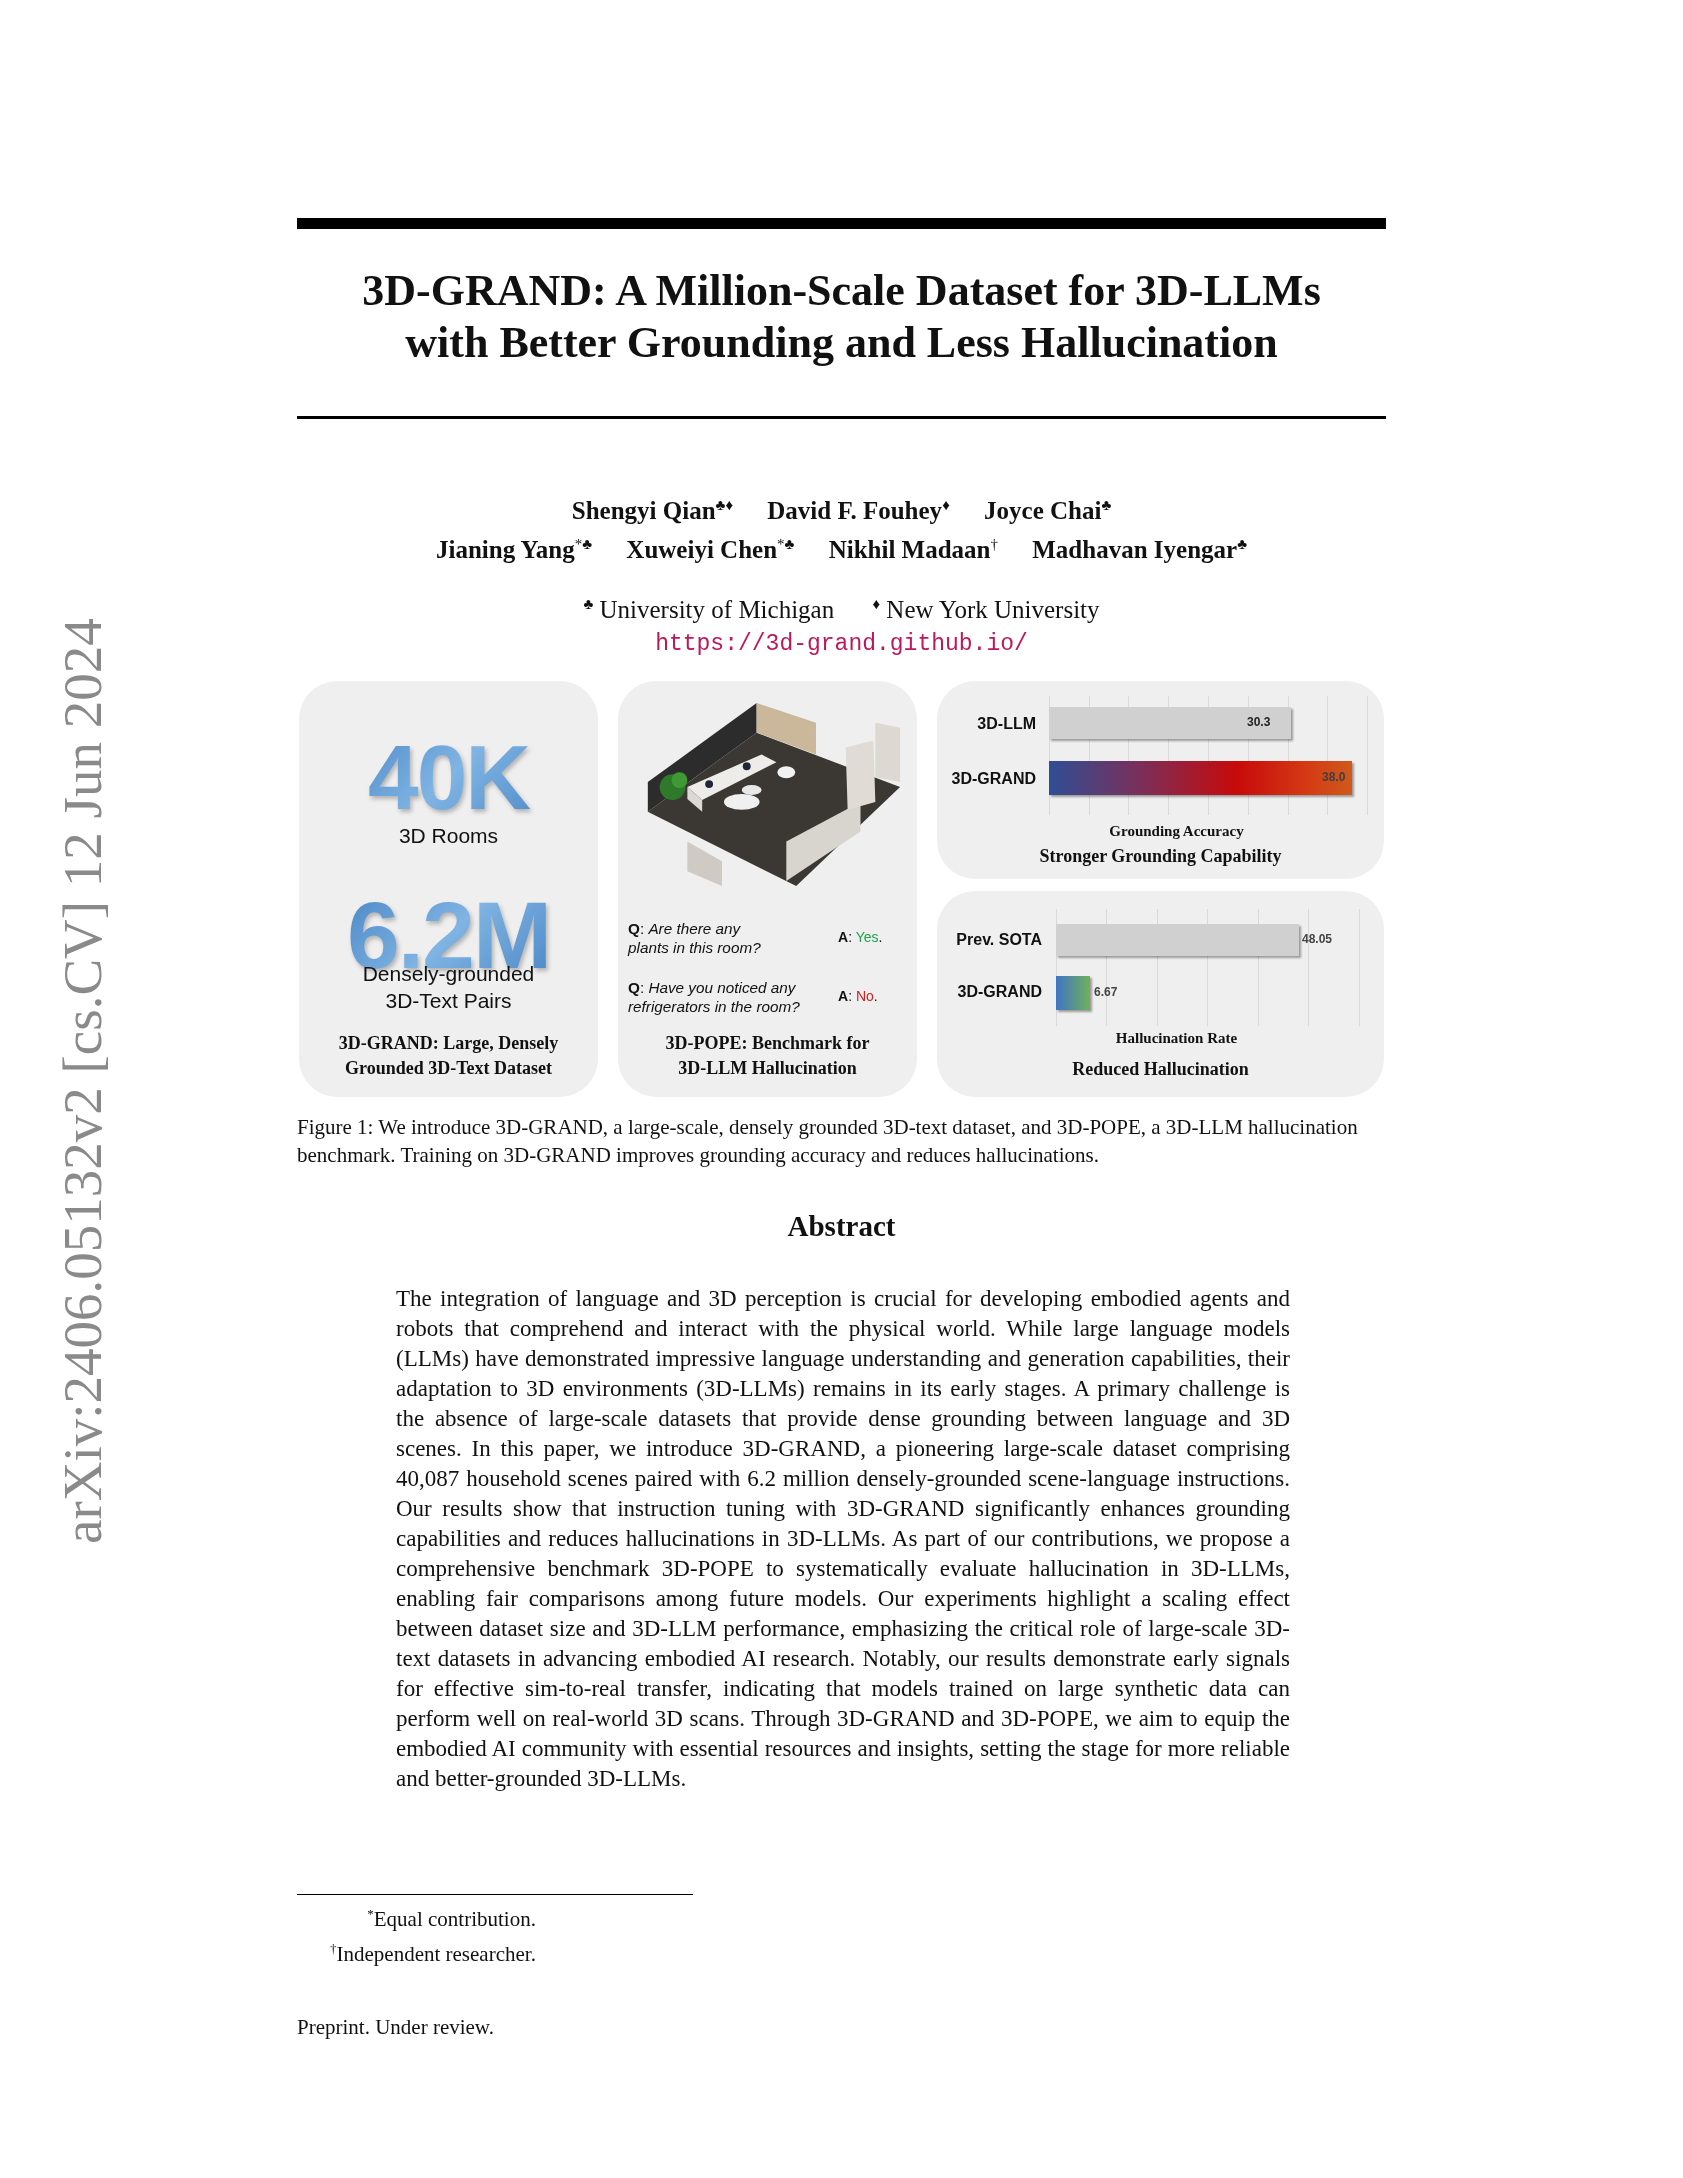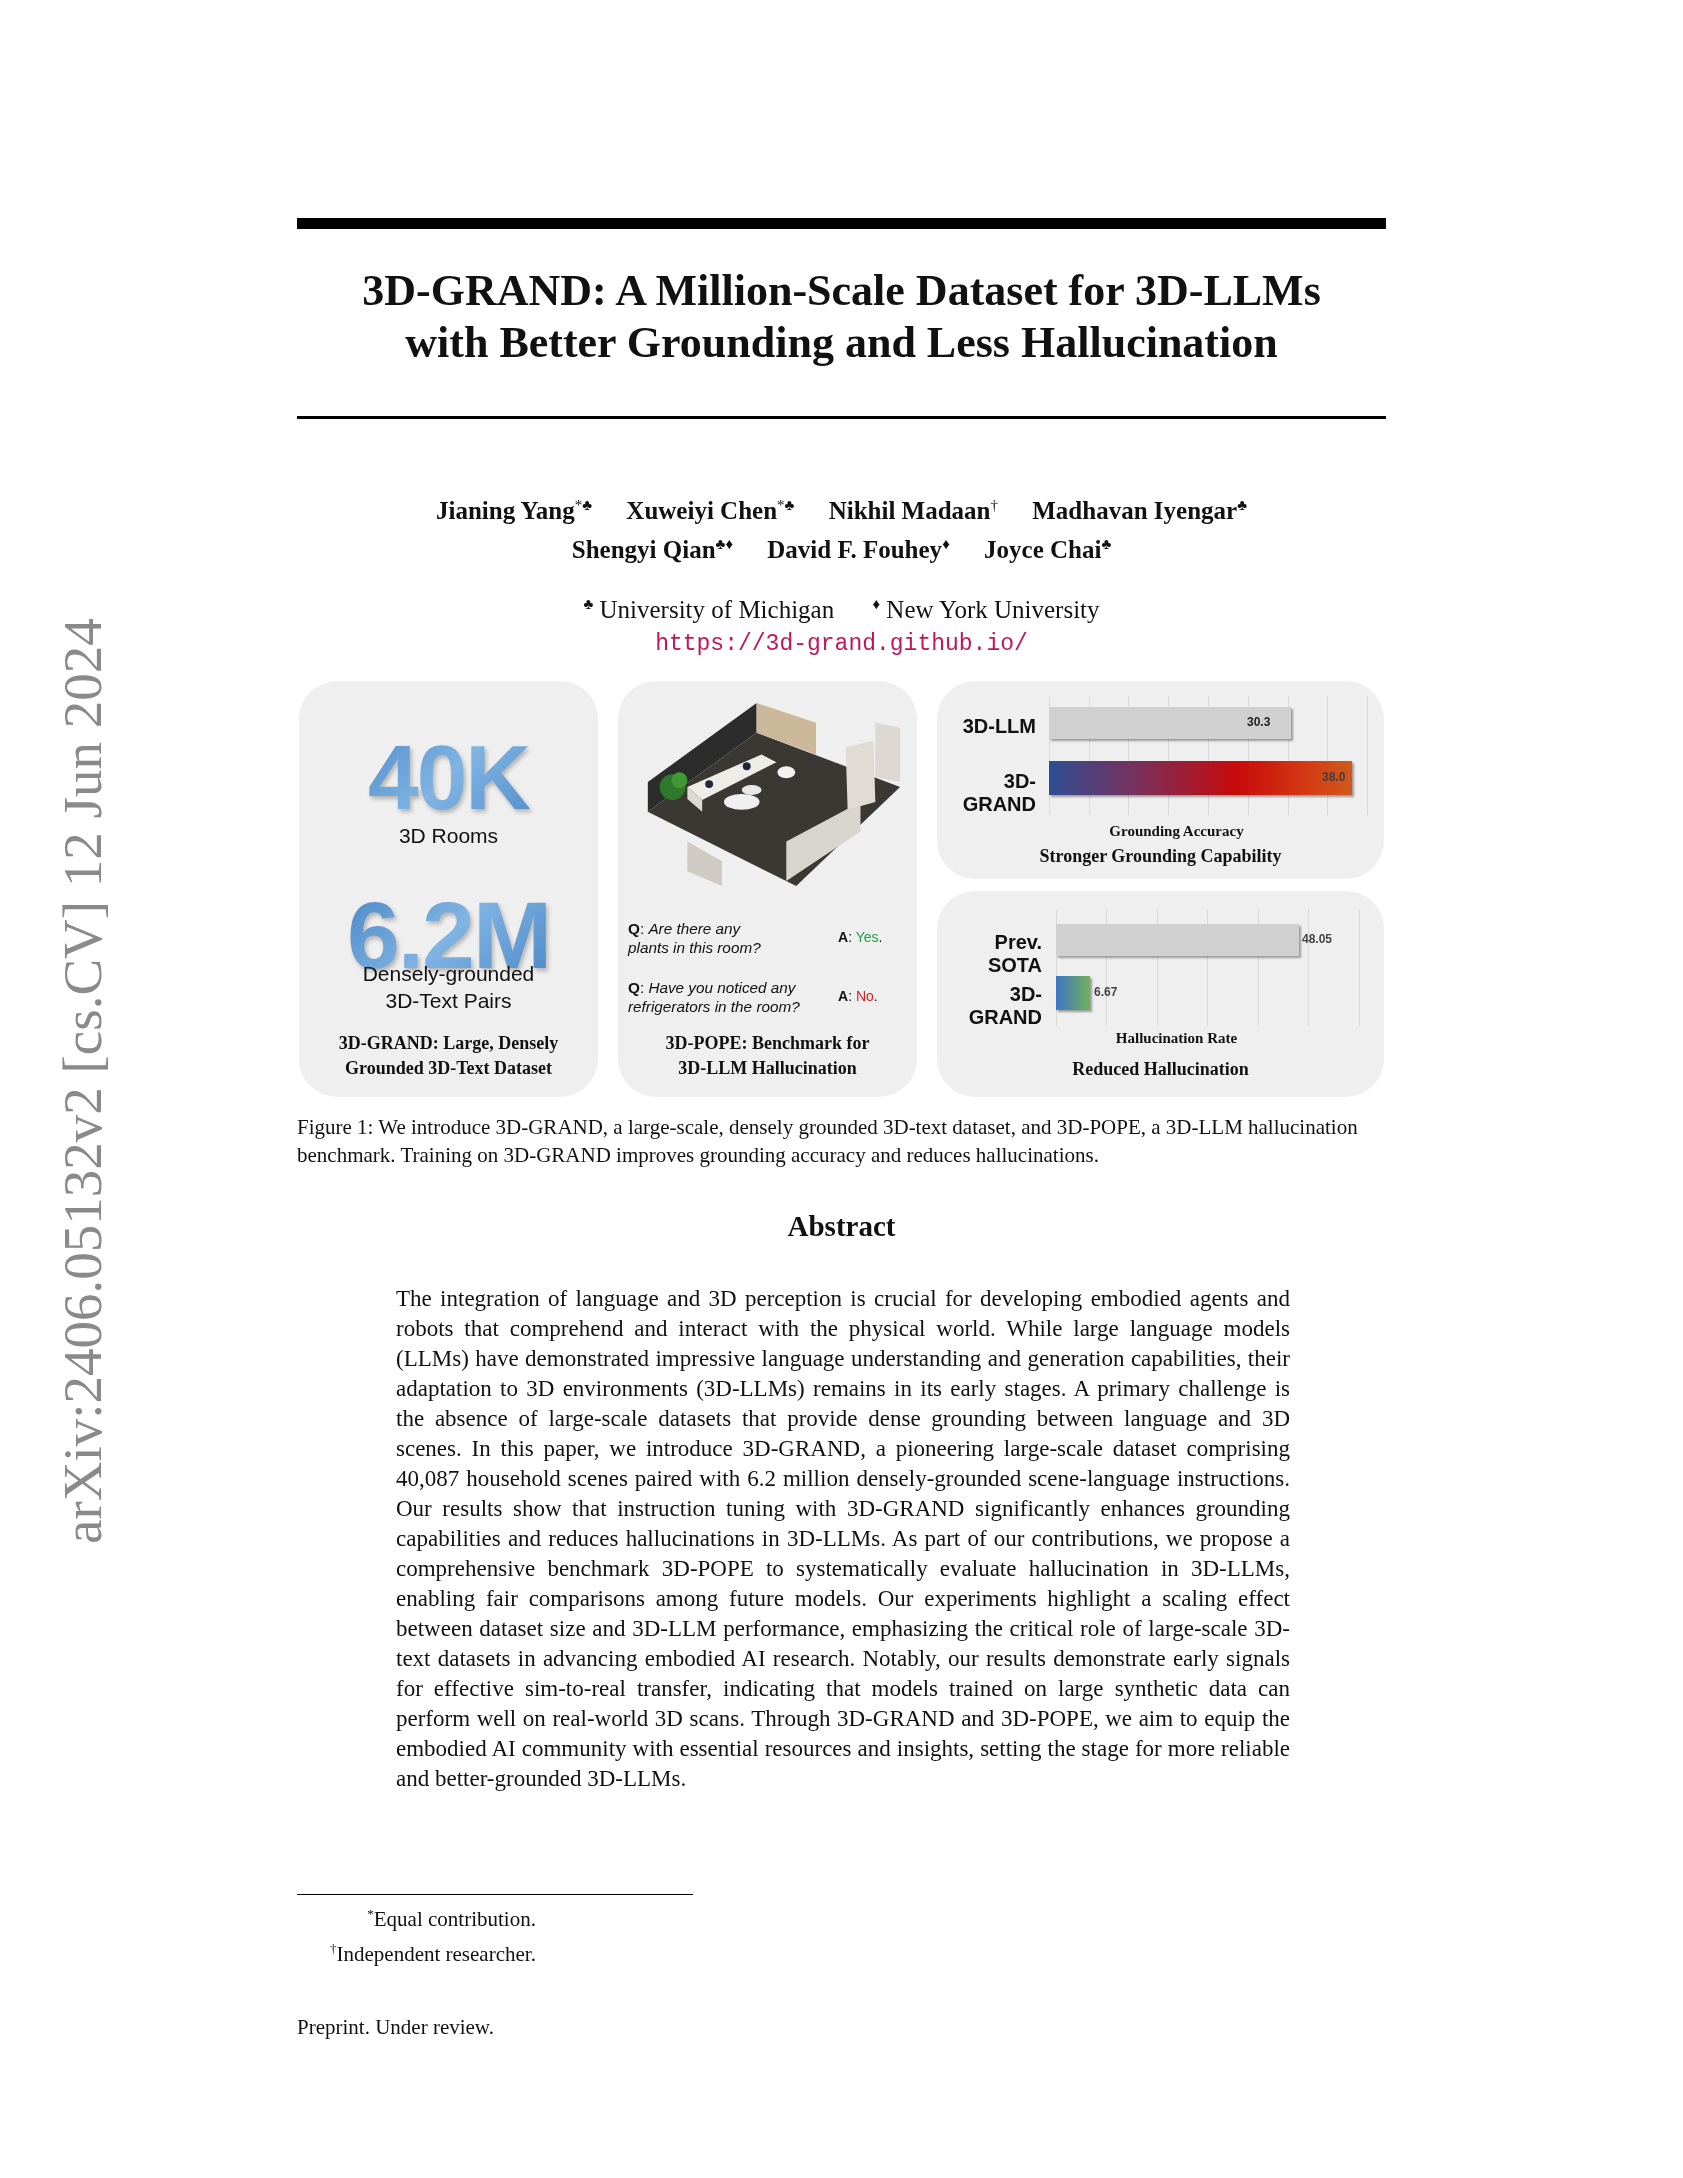--- a/index.html
+++ b/index.html
@@ -53,21 +53,21 @@
   .qa .q b { font-style: normal; }
   .qa .q i { font-style: italic; }
   .qa .ans { position: absolute; left: 210px; font-size: 14px; }
   .qa1 { top: 238px; } .qa1 .ans { top: 9px; }
   .qa2 { top: 297px; } .qa2 .ans { top: 9px; }
   .yes { color: #1fa34a; } .no { color: #d21f1f; }
 
   .chart-area { position: absolute; }
   .gridline { position: absolute; width: 1px; background: #d9d9d9; }
   .cat-label { position: absolute; font-family: "Liberation Sans", "DejaVu Sans", sans-serif; font-weight: bold;
-               font-size: 20px; text-align: right; color: #111; }
+               font-size: 16px; text-align: right; color: #111; }
   .bar { position: absolute; box-shadow: 2px 2px 2px rgba(0,0,0,0.35); }
   .bar-gray { background: #d0d0d0; }
   .bar-grand1 { background: linear-gradient(90deg, #2f4e95 0%, #7a2f5a 30%, #c70a0a 62%, #d43a14 85%, #cf5a1c 100%); }
   .bar-grand2 { background: linear-gradient(90deg, #3f74c6 0%, #6fb15a 100%); }
   .val-label { position: absolute; font-family: "Liberation Sans", "DejaVu Sans", sans-serif; font-weight: bold;
                font-size: 12px; }
   .axis-title { position: absolute; left: 16px; width: 100%; text-align: center; font-weight: bold; font-size: 15px; }
   .chart-caption { position: absolute; left: 0; width: 100%; text-align: center; font-weight: bold; font-size: 18px; }
 
   .fig-caption { position: absolute; left: 297px; top: 1113px; width: 1091px; font-size: 21px; line-height: 28px; }
@@ -88,29 +88,29 @@
 
 <div class="rule-top"></div>
 <div class="title">
   <div>3D-GRAND: A Million-Scale Dataset for 3D-LLMs</div>
   <div>with Better Grounding and Less Hallucination</div>
 </div>
 <div class="rule-bottom"></div>
 
 <div class="authors">
   <div>
+    <span class="a"><span>Shengyi Qian</span><sup>♣♦</sup></span>
+    <span class="a"><span>David F. Fouhey</span><sup>♦</sup></span>
+    <span class="a"><span>Joyce Chai</span><sup>♣</sup></span>
+  </div>
+  <div>
     <span class="a"><span>Jianing Yang</span><sup>*♣</sup></span>
     <span class="a"><span>Xuweiyi Chen</span><sup>*♣</sup></span>
     <span class="a"><span>Nikhil Madaan</span><sup>†</sup></span>
     <span class="a"><span>Madhavan Iyengar</span><sup>♣</sup></span>
-  </div>
-  <div>
-    <span class="a"><span>Shengyi Qian</span><sup>♣♦</sup></span>
-    <span class="a"><span>David F. Fouhey</span><sup>♦</sup></span>
-    <span class="a"><span>Joyce Chai</span><sup>♣</sup></span>
   </div>
 </div>
 <div class="affils">
   <div>
     <span class="aff"><sup>♣</sup> <span>University of Michigan</span></span>
     <span class="aff"><sup>♦</sup> <span>New York University</span></span>
   </div>
   <div><span class="url">https://3d-grand.github.io/</span></div>
 </div>
 

